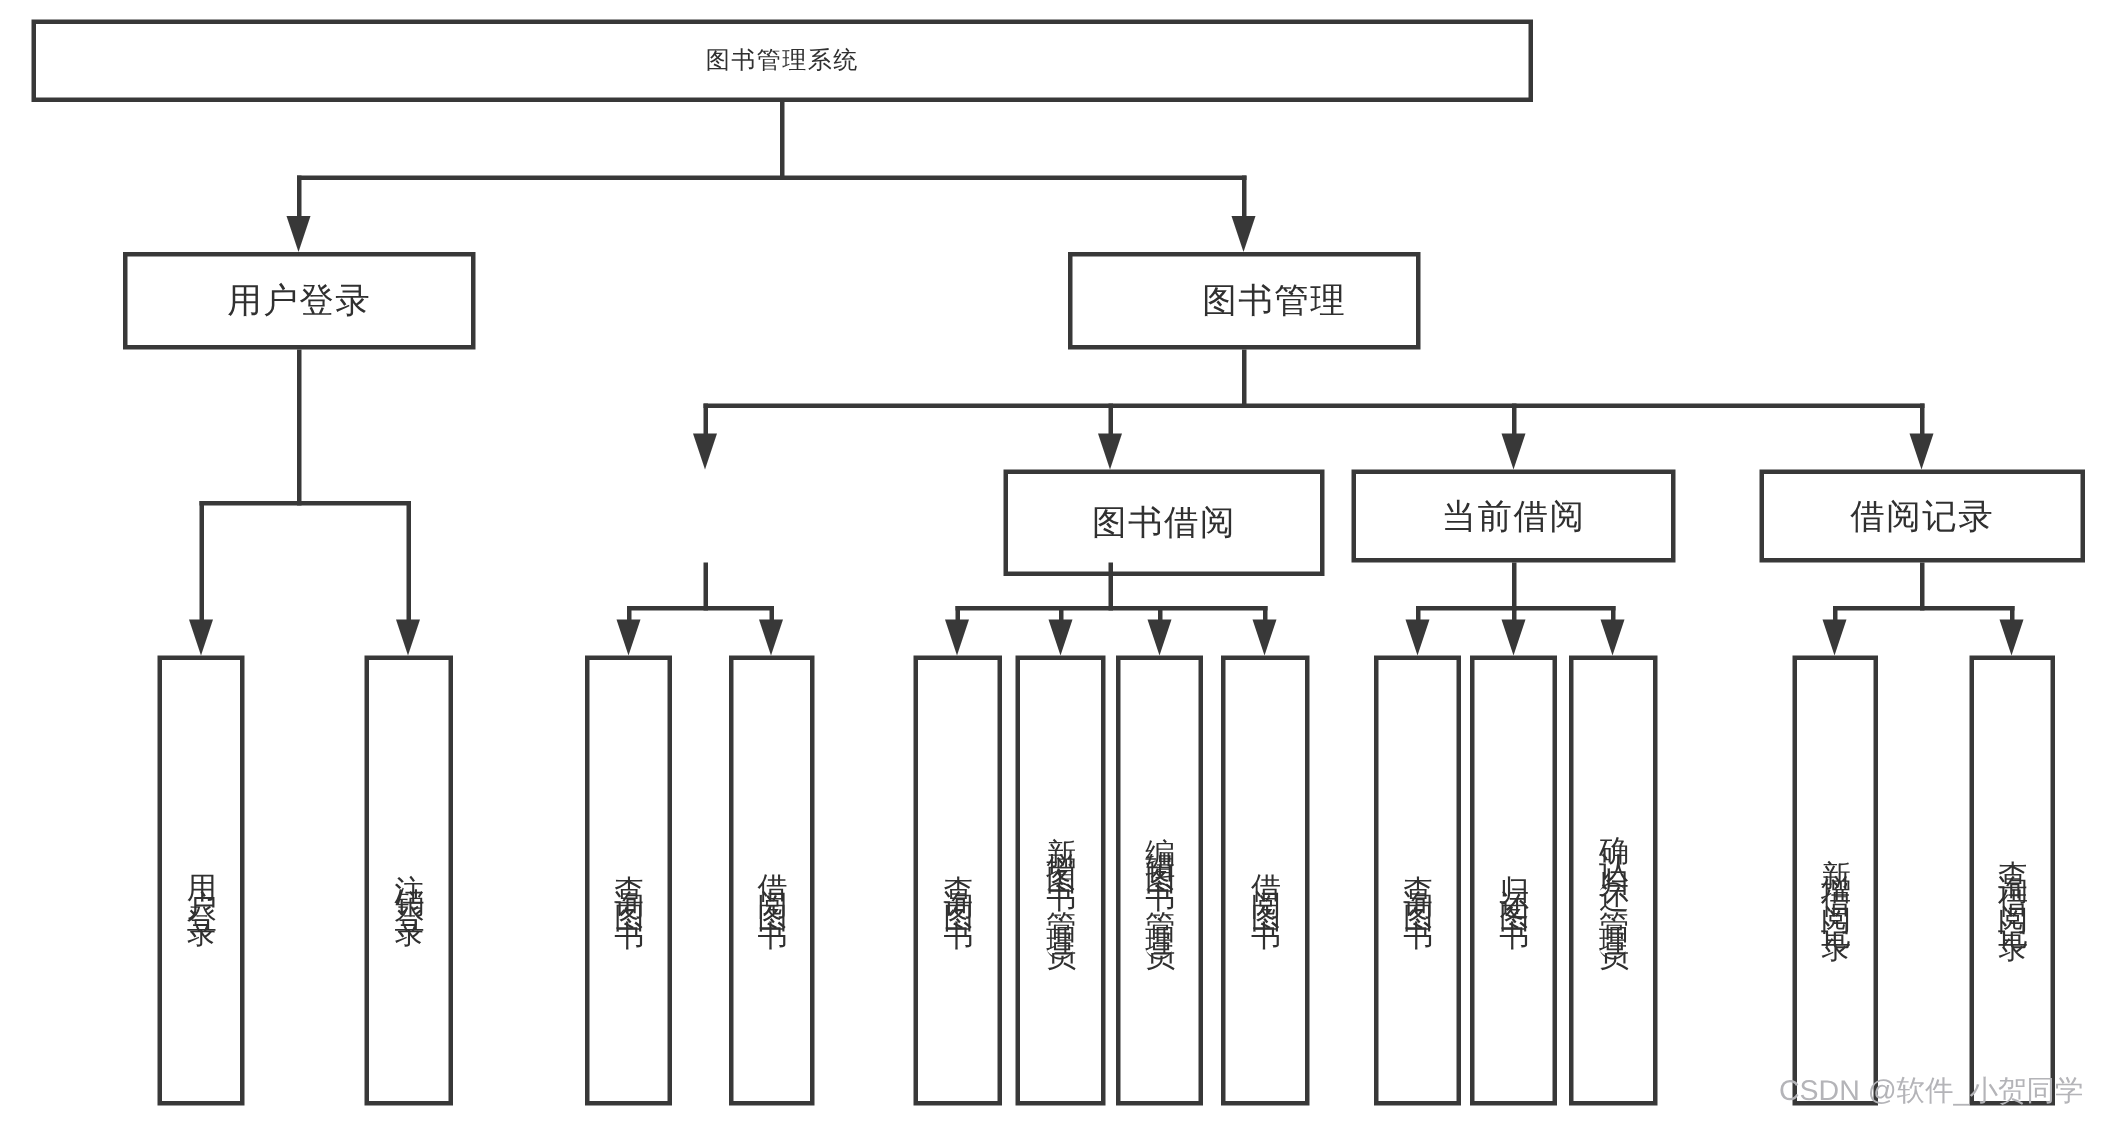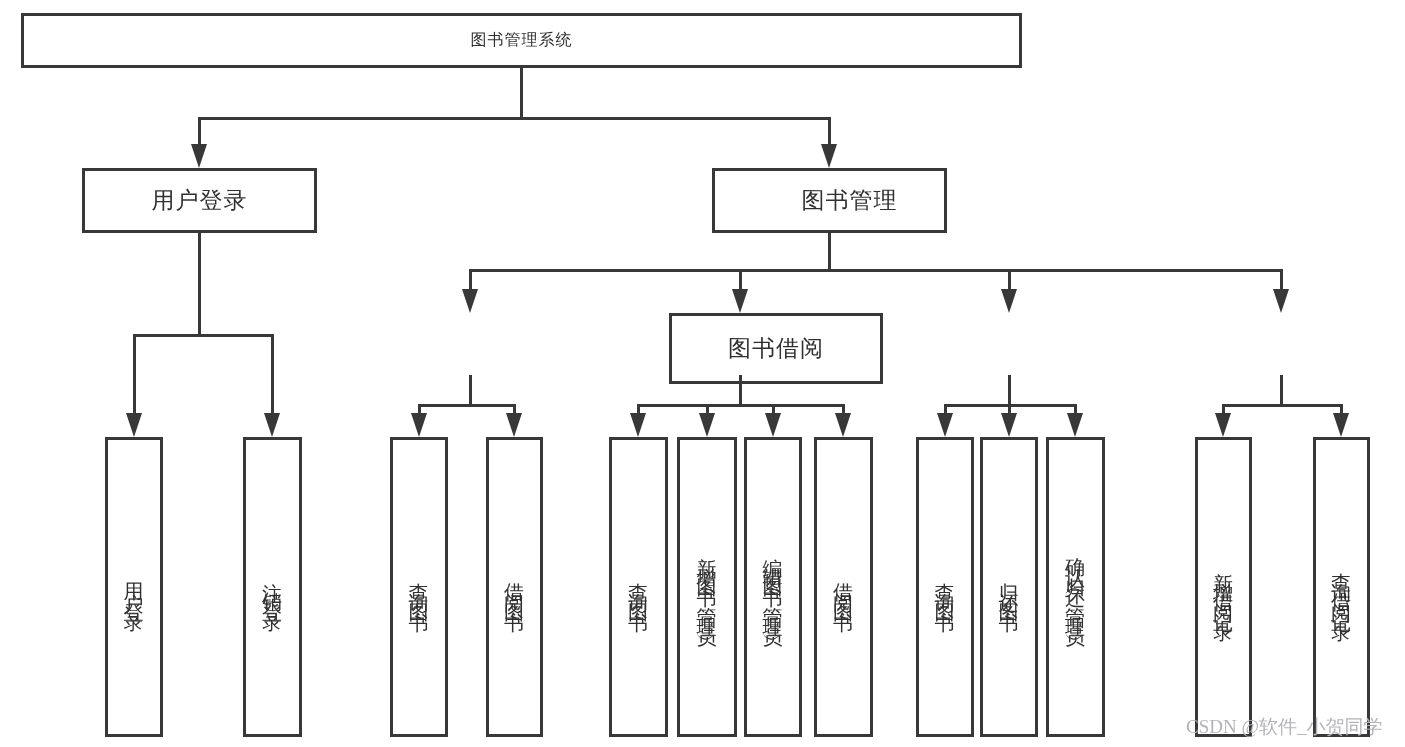--- a/index.html
+++ b/index.html
@@ -55,21 +55,20 @@
     border-right: 8px solid transparent;
     border-top: 24px solid var(--line);
   }
   .watermark {
     position: absolute;
     left: 1186px; top: 714px;
     font-size: 19px;
     color: var(--watermark);
     white-space: nowrap;
     z-index: 5;
-    font-family: Liberation Serif, serif;
   }
 </style>
 </head>
 <body>
 
 <div id="canvas">
 
   <div class="box" style="left:21px; top:13px; width:1001px; height:55px;">
     <span class="h-label title-label">图书管理系统</span>
   </div>
@@ -80,21 +79,27 @@
 
   <div class="box" style="left:712px; top:168px; width:235px; height:65px;padding-left:40px;">
     <span class="h-label">图书管理</span>
   </div>
 
 
   <div class="box" style="left:669px; top:313px; width:214px; height:71px;">
     <span class="h-label">图书借阅</span>
   </div>
 
-
+  <div class="box" style="left:901px; top:313px; width:216px; height:62px;">
+    <span class="h-label">当前借阅</span>
+  </div>
+
+  <div class="box" style="left:1173px; top:313px; width:217px; height:62px;">
+    <span class="h-label">借阅记录</span>
+  </div>
 
   <div class="box" style="left:105px; top:437px; width:58px; height:300px;">
     <span class="v-label">用户登录</span>
   </div>
   <div class="box" style="left:243px; top:437px; width:59px; height:300px;">
     <span class="v-label">注销登录</span>
   </div>
 
   <div class="box" style="left:390px; top:437px; width:58px; height:300px;">
     <span class="v-label">查询图书</span>

